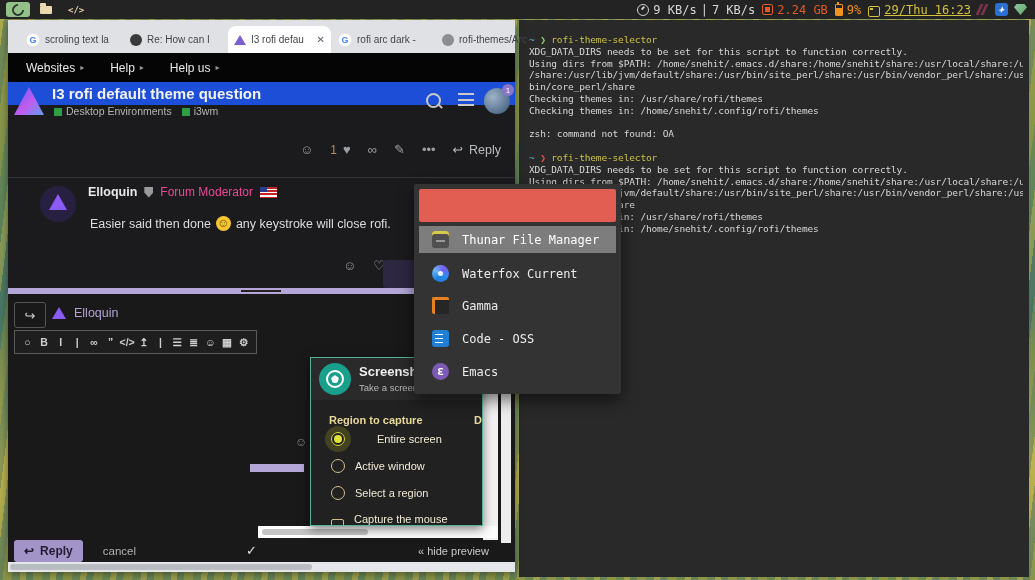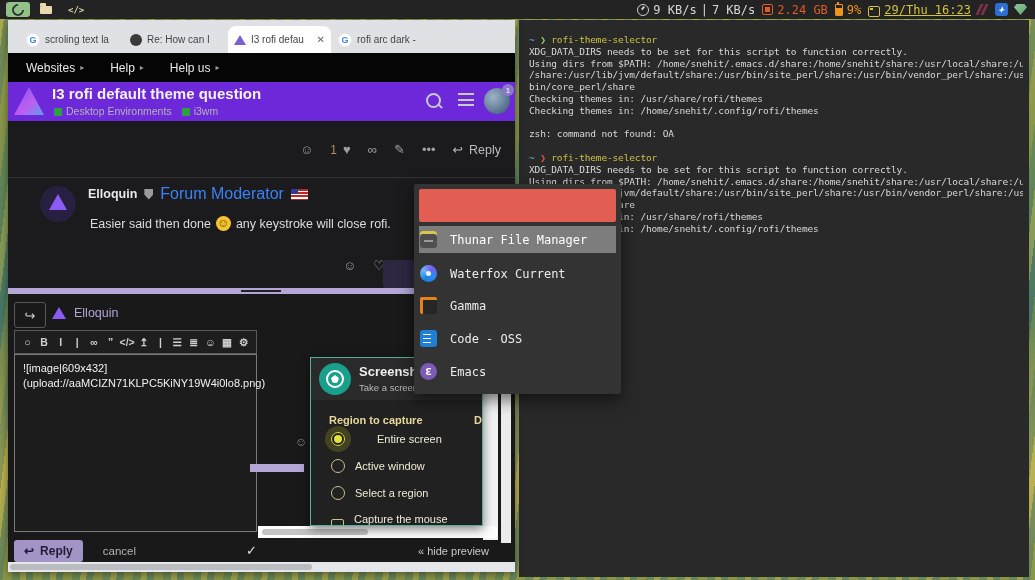--- a/index.html
+++ b/index.html
@@ -59,21 +59,21 @@
   .fav.github{background:#8a8d91;}
   .fav.forum-triangle{background:transparent;border-radius:0;}
   .fav.forum-triangle::after{content:"";display:block;width:0;height:0;border-left:6px solid transparent;border-right:6px solid transparent;border-bottom:10px solid #7c5fd3;}
   #newtab{position:absolute;right:6px;bottom:5px;font-size:14px;color:#45494d;}
 
   
   #f-nav{position:absolute;left:0;top:33px;width:507px;height:29px;background:#050505;display:flex;align-items:center;gap:26px;padding-left:18px;box-sizing:border-box;}
   .nav-item{color:#e8e8e8;font-size:12px;display:flex;align-items:center;gap:5px;}
   .nav-item .arr{color:#9a9a9a;font-size:8px;}
   
-  #f-head{position:absolute;left:0;top:62px;width:507px;height:39px;background:#6d28d9;text-align:right;}
+  #f-head{position:absolute;left:0;top:62px;width:507px;height:23px;background:#1d4ed8;text-align:right;}
   .logo-tri{position:absolute;left:6px;top:5px;width:30px;height:28px;background:linear-gradient(135deg,#8a5cf5 20%,#c05cf0 55%,#5ca0f0);
     clip-path:polygon(50% 0,100% 100%,0 100%);}
   #f-title{position:absolute;left:44px;top:3px;font-size:15px;font-weight:bold;color:#f2f2f2;}
   #f-tags{position:absolute;left:46px;top:23px;display:flex;align-items:center;gap:10px;font-size:10.5px;color:#b4b4b4;}
   .tagsq{width:8px;height:8px;background:#2f9e44;display:inline-block;margin-right:4px;vertical-align:-1px;}
   .hd-search{position:absolute;left:418px;top:11px;width:11px;height:11px;border:2px solid #c9c9c9;border-radius:50%;}
   .hd-search::after{content:"";position:absolute;left:9px;top:10px;width:6px;height:2px;background:#c9c9c9;transform:rotate(45deg);}
   .hd-burger{position:absolute;left:450px;top:11px;width:16px;height:13px;
     background:repeating-linear-gradient(#c9c9c9 0 2px,transparent 2px 5.5px);}
   .hd-avatar{position:absolute;left:476px;top:6px;width:26px;height:26px;border-radius:50%;
@@ -86,21 +86,21 @@
   #actrow1{left:292px;top:122px;}
   .likecount{color:#b98a5c;font-size:12px;margin-right:-11px;}
   .reply-lnk{display:flex;gap:6px;align-items:center;font-size:12.5px;color:#b9bcc0;}
   #post-sep{left:0;top:157px;width:507px;height:1px;background:#333336;}
   .p-avatar{left:32px;top:166px;width:36px;height:36px;border-radius:50%;background:#272040;overflow:hidden;}
   .p-avatar::after{content:"";position:absolute;left:9px;top:8px;width:0;height:0;
     border-left:9px solid transparent;border-right:9px solid transparent;border-bottom:16px solid #8a5cf5;}
   #p-name{left:80px;top:165px;display:flex;align-items:center;gap:7px;}
   #p-author{font-weight:bold;color:#e8e8e8;font-size:12.5px;}
   .shield{width:9px;height:11px;background:#9a9a9a;clip-path:polygon(0 0,100% 0,100% 55%,50% 100%,0 55%);}
-  #p-role{color:#3b82f6;font-size:16px;}
+  #p-role{color:#ec4899;font-size:12px;}
   .usflag{width:17px;height:11px;background:repeating-linear-gradient(#c02424 0 1.6px,#fff 1.6px 3.2px);position:relative;}
   .usflag::after{content:"";position:absolute;left:0;top:0;width:7px;height:5px;background:#2a3d8f;}
   #p-body{left:82px;top:196px;color:#dcdcdc;font-size:12.5px;display:flex;align-items:center;gap:5px;}
   .grin{width:15px;height:15px;border-radius:50%;background:#f5c531;color:#6b4a00;font-size:12px;line-height:15px;text-align:center;}
   #actrow2{left:335px;top:238px;}
   #thumb{left:375px;top:240px;width:32px;height:28px;border-radius:4px;background:#2e2742;}
 
   
   #composer{left:0;top:268px;width:507px;height:274px;background:#191919;}
   #grippie{position:absolute;left:0;top:0;width:507px;height:6px;background:#b4a7d8;}
@@ -154,21 +154,21 @@
   .tc-path{color:#62b8c8;} .tc-ok{color:#8ece6a;} .tc-fail{color:#e05252;}
   .tc-yellow{color:#cdc244;} .tc-red{color:#e05252;} .tc-out{color:#d8d8d8;}
   .tc-dur{position:absolute;right:14px;top:0;color:#8a8a8a;}
 
   
   #rofi{left:414px;top:184px;width:207px;height:210px;background:#333333;z-index:40;
     box-shadow:0 6px 16px rgba(0,0,0,.55);border-radius:2px;}
   #rofi-search{position:absolute;left:5px;top:5px;width:197px;height:33px;background:#e25d52;border-radius:2px;
     font-family:"DejaVu Sans Mono",monospace;color:#fff;}
   .ritem{position:absolute;left:5px;width:197px;height:27px;display:flex;align-items:center;gap:13px;
-    padding-left:1px;box-sizing:border-box;font-family:"DejaVu Sans Mono",monospace;font-size:12px;color:#ececec;}
+    padding-left:13px;box-sizing:border-box;font-family:"DejaVu Sans Mono",monospace;font-size:12px;color:#ececec;}
   .ritem.sel{background:#7d7d7d;color:#fff;}
   .ricon{width:17px;height:17px;flex:none;border-radius:3px;position:relative;}
   .ricon.thunar{background:#4f4f4f;box-shadow:inset 0 3px 0 #d9c84e;}
   .ricon.thunar::after{content:"";position:absolute;left:4px;top:9px;width:9px;height:2px;background:#9a9a9a;}
   .ricon.waterfox{border-radius:50%;background:conic-gradient(from 210deg,#1d7fe0,#6ab6f7,#7a5cf0,#2a8cf0,#1d7fe0);}
   .ricon.waterfox::after{content:"";position:absolute;left:6px;top:6px;width:5px;height:5px;border-radius:50%;background:#eaf4ff;}
   .ricon.gamma{background:#262626;border-left:3px solid #e8821e;border-top:3px solid #e8821e;border-radius:2px;box-sizing:border-box;}
   .ricon.code-oss{background:#1f7fd4;}
   .ricon.code-oss::after{content:"";position:absolute;left:3px;top:4px;width:8px;height:9px;
     background:repeating-linear-gradient(#fff 0 1.5px,transparent 1.5px 4px);}
@@ -218,20 +218,24 @@
         </div>
         <div class="tab active">
           <span class="fav forum-triangle"></span>
           <span class="t-title">I3 rofi defau</span>
           <span class="t-close">✕</span>
         </div>
         <div class="tab">
           <span class="fav google">G</span>
           <span class="t-title">rofi arc dark -</span>
         </div>
+        <div class="tab">
+          <span class="fav github"></span>
+          <span class="t-title">rofi-themes/Arc</span>
+        </div>
       </div>
     <div id="newtab">+</div>
 
     <div id="f-nav">
         <span class="nav-item">
           <span>Websites</span>
           <span class="arr">▸</span>
         </span>
         <span class="nav-item">
           <span>Help</span>
@@ -305,24 +309,20 @@
           <span class="tb-ico">”</span>
           <span class="tb-ico">&lt;/&gt;</span>
           <span class="tb-ico">↥</span>
           <span class="tb-ico">|</span>
           <span class="tb-ico">☰</span>
           <span class="tb-ico">≣</span>
           <span class="tb-ico">☺</span>
           <span class="tb-ico">▦</span>
           <span class="tb-ico">⚙</span>
         </div>
-      <div id="c-textarea">
-        <div>![image|609x432]</div>
-        <div>(upload://aaMCIZN71KLPC5KiNY19W4i0lo8.png)</div>
-      </div>
       <div id="c-bottom">
         <span id="c-replybtn">
           <span>↩</span>
           <span>Reply</span>
         </span>
         <span id="c-cancel">cancel</span>
       </div>
       <span id="c-check">✓</span>
       <span id="c-hidepre">« hide preview</span>
     </div>

